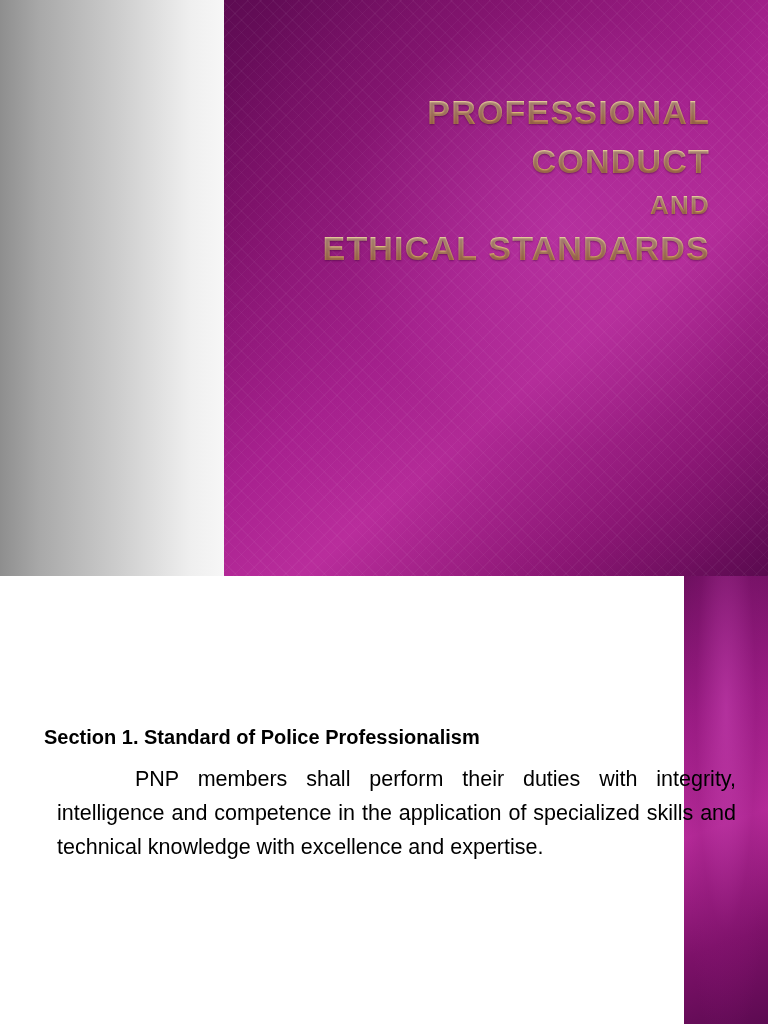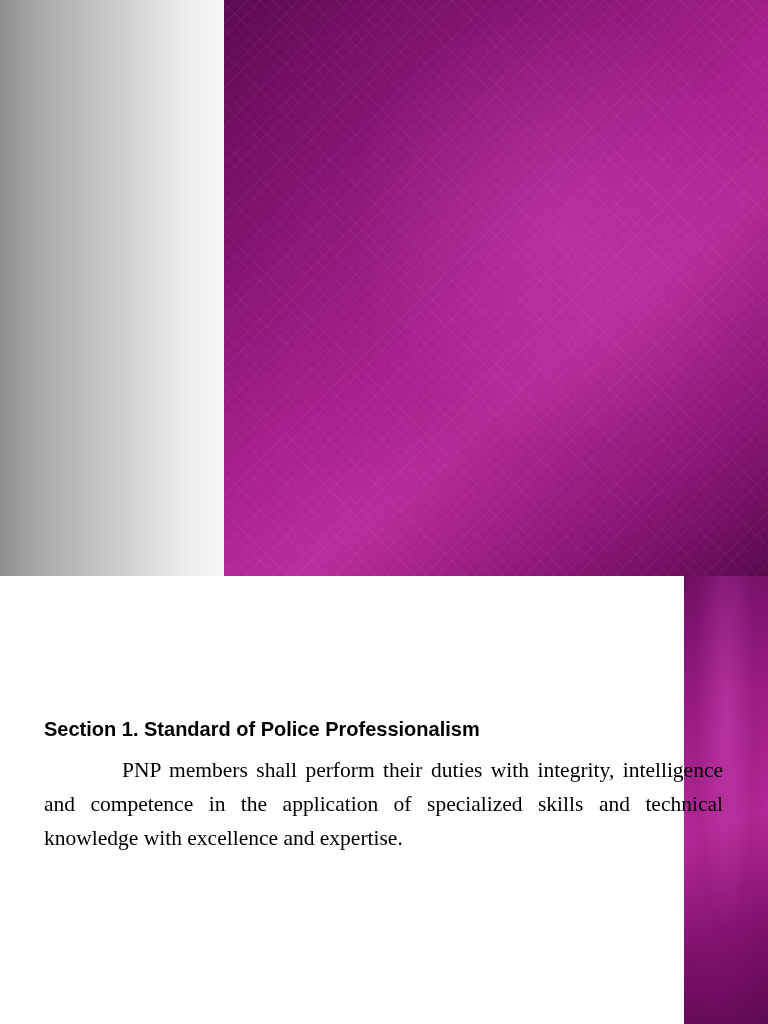--- a/index.html
+++ b/index.html
@@ -111,41 +111,46 @@
   .content-body {
     position: absolute;
     left: 44px;
     top: 132px;
     width: 680px;
   }
   .section-heading {
     font-size: 20px;
     font-weight: bold;
     color: #000000;
-    margin: 8px 0 12px 0;
+    margin: 16px 0 12px 0;
     line-height: 1.3;
   }
   .section-paragraph {
     font-size: 21.5px;
     color: #000000;
     line-height: 1.58;
-    margin: 0;
+    margin: 13px;
     text-align: justify;
     text-indent: 78px;
     width: 679px;
-    font-family: Liberation Serif, serif;
   }
 </style>
 </head>
 <body>
 
 <div class="slide-title">
   <div class="gray-panel"></div>
   <div class="purple-panel"></div>
 
+  <div class="title-block">
+    <div class="title-line">PROFESSIONAL</div>
+    <div class="title-line">CONDUCT</div>
+    <div class="title-line small">AND</div>
+    <div class="title-line">ETHICAL STANDARDS</div>
+  </div>
 
 </div>
 
 <div class="slide-content">
   <div class="right-strip"></div>
   <div class="content-body">
     <h2 class="section-heading">Section 1. Standard of Police Professionalism</h2>
     <p class="section-paragraph">PNP members shall perform their duties with integrity, intelligence and competence in the application of specialized skills and technical knowledge with excellence and expertise.</p>
   </div>
 </div>

